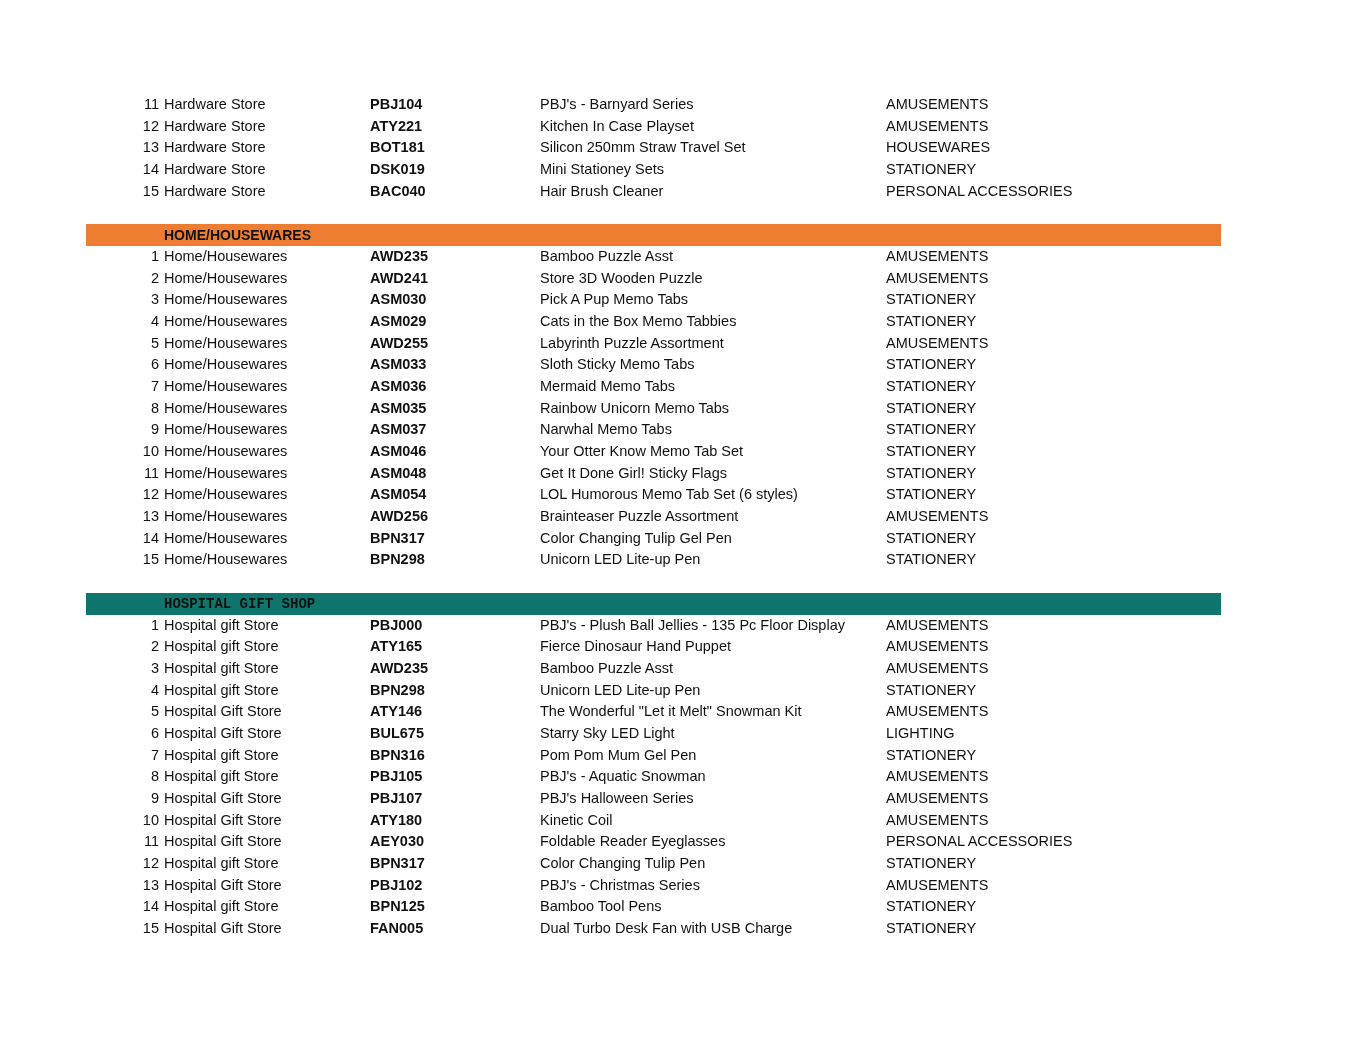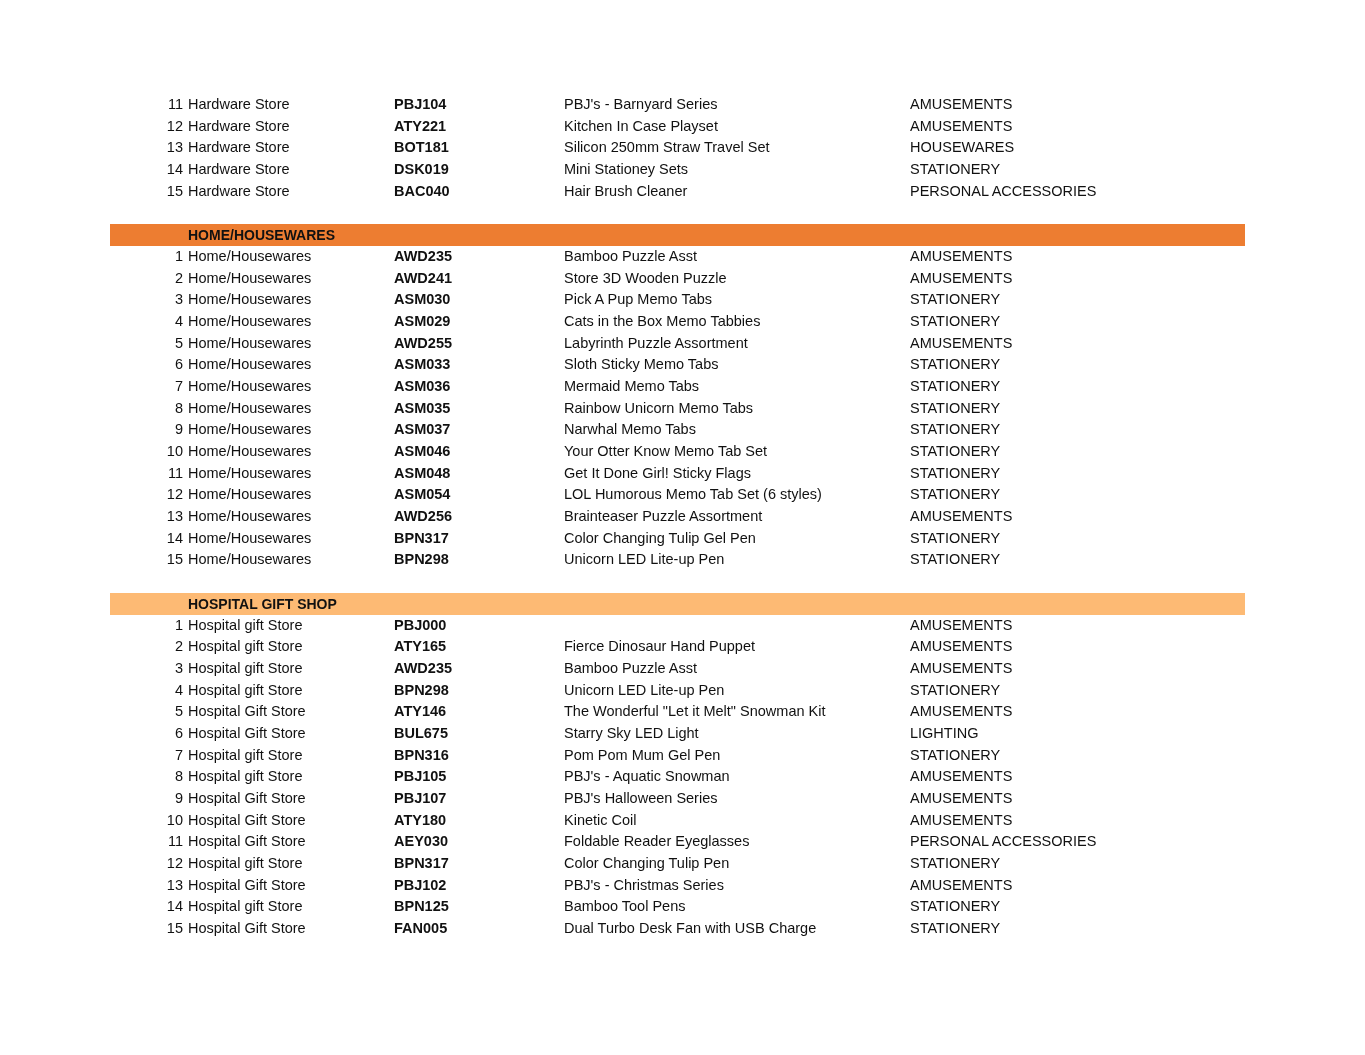--- a/index.html
+++ b/index.html
@@ -14,21 +14,20 @@
       overflow: hidden;
       font-family: "Liberation Sans", "DejaVu Sans", sans-serif;
       font-size: 14.5px;
       color: #111111;
     }
     #sheet {
       position: absolute;
       left: 0;
       top: 94px;
       width: 1215px;
-      padding-left: 24px;
     }
     .section { margin: 0; }
     .gap { height: 21.7px; }
     .band {
       position: relative;
       margin-left: 86px;
       width: 1135px;
       height: 21.7px;
       background: #ed7d31;
     }
@@ -220,28 +219,29 @@
   <div class="row">
     <span class="c-num">15</span>
     <span class="c-store">Home/Housewares</span>
     <span class="c-sku">BPN298</span>
     <span class="c-desc">Unicorn LED Lite-up Pen</span>
     <span class="c-cat">STATIONERY</span>
   </div>
 </div>
     <div class="section">
   <div class="gap"></div>
-  <div class="band" style="background: #fdba74;">
+  <div class="band" style="background: #0f766e; font-family: Liberation Mono, monospace;">
     <span class="band-title">HOSPITAL GIFT SHOP</span>
   </div>
 
   <div class="row">
     <span class="c-num">1</span>
     <span class="c-store">Hospital gift Store</span>
     <span class="c-sku">PBJ000</span>
+    <span class="c-desc">PBJ's - Plush Ball Jellies - 135 Pc Floor Display</span>
     <span class="c-cat">AMUSEMENTS</span>
   </div>
 
   <div class="row">
     <span class="c-num">2</span>
     <span class="c-store">Hospital gift Store</span>
     <span class="c-sku">ATY165</span>
     <span class="c-desc">Fierce Dinosaur Hand Puppet</span>
     <span class="c-cat">AMUSEMENTS</span>
   </div>

